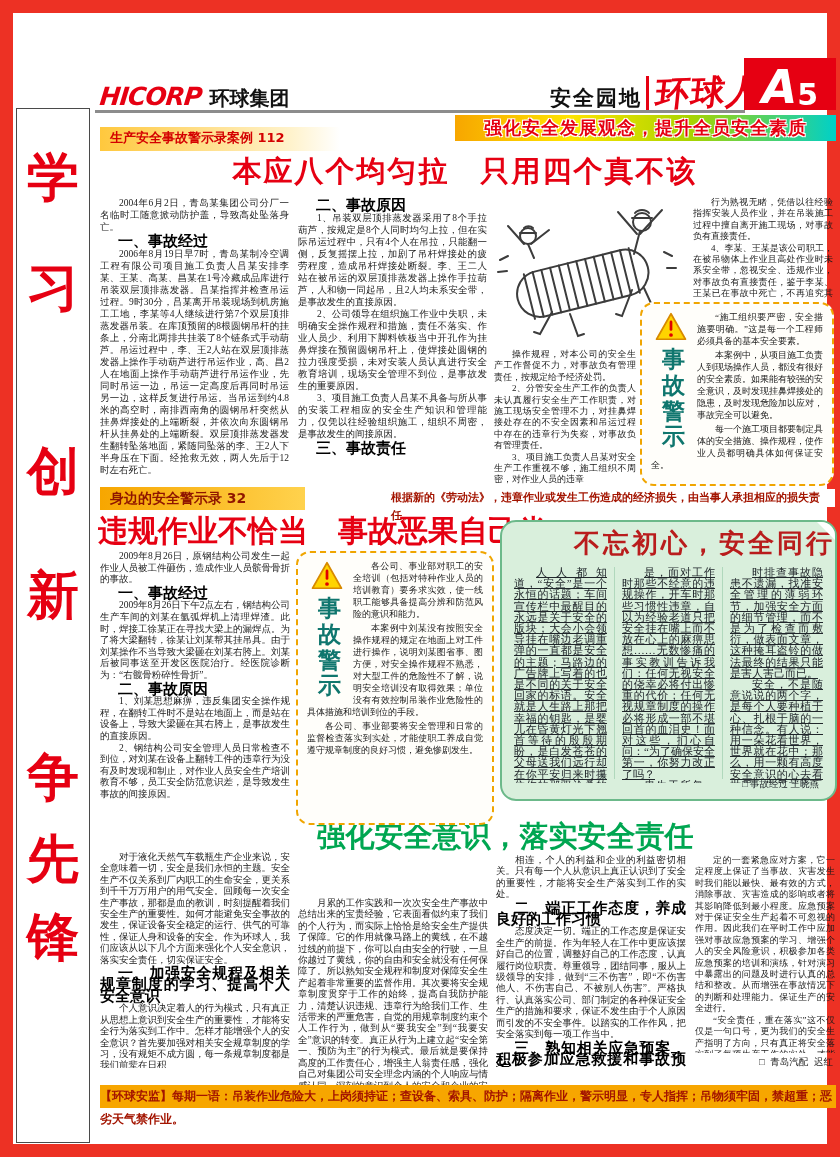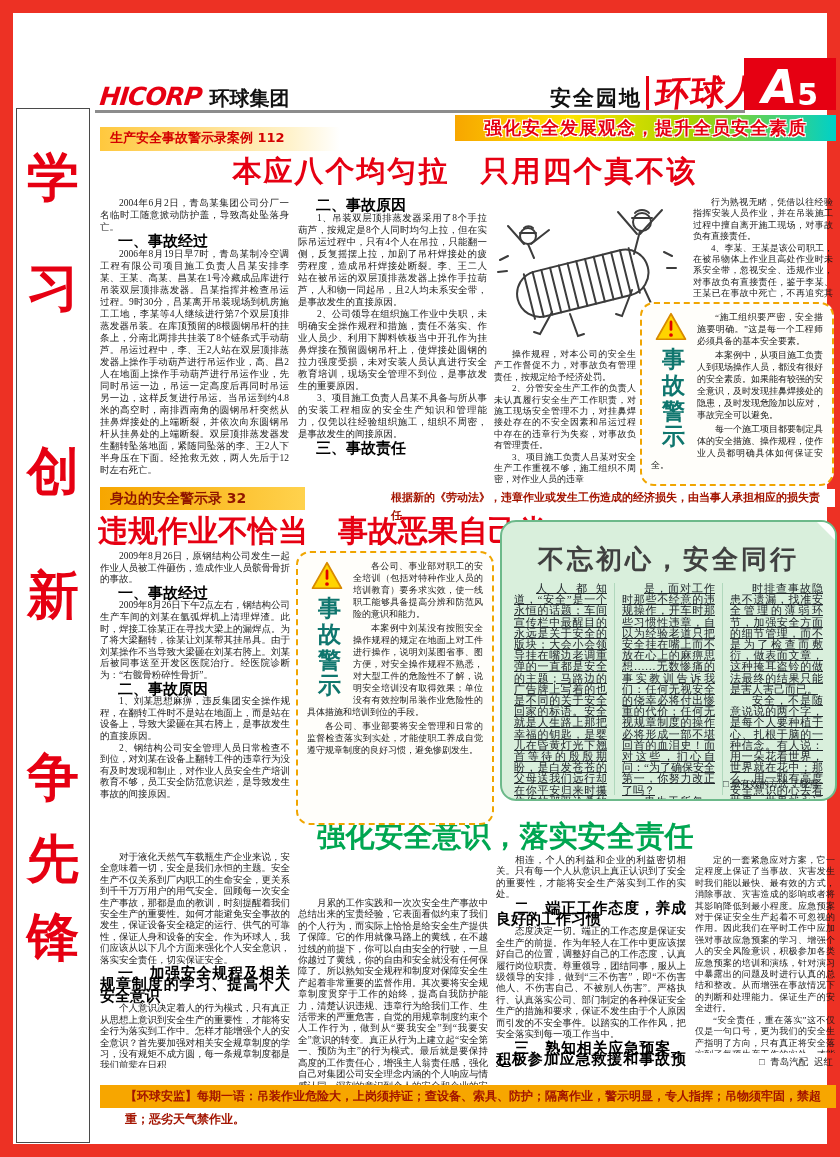--- a/index.html
+++ b/index.html
@@ -44,21 +44,21 @@
              color:#d40000; padding-left:10px; }
   .kicker2 { position:absolute; left:100px; top:487px; width:205px; height:23px;
              background:linear-gradient(90deg,#f7a600 0%,#ffd24d 100%);
              font-family:"DejaVu Sans", sans-serif; font-weight:bold; font-size:14px; line-height:23px;
              color:#8f1500; padding-left:10px; }
   .notice { position:absolute; left:383px; top:489px; width:452px; height:18px; background:#ffffff;
             font-family:"DejaVu Sans", sans-serif; font-weight:bold; font-size:11px; line-height:18px;
             color:#a31400; padding-left:8px; }
   .footer { position:absolute; left:100px; top:1085px; width:736px; height:23px; background:#f7a600;
             font-family:"DejaVu Sans", sans-serif; font-weight:bold; font-size:12px; line-height:23px;
-            color:#a31400; padding-left:25px; }
+            color:#a31400; padding-left:0; }
 
   
   .title1 { position:absolute; left:95px; top:152px; width:740px; text-align:center;
             font-family:"DejaVu Sans", sans-serif; font-weight:900; font-size:29px; color:#e60012; letter-spacing:2px; }
   .title2 { position:absolute; left:98px; top:511px; width:478px; text-align:left;
             font-family:"DejaVu Sans", sans-serif; font-weight:900; font-size:30px; color:#e60012; letter-spacing:0px; }
   .title3 { position:absolute; left:295px; top:817px; width:420px; text-align:center;
             font-family:"DejaVu Sans", sans-serif; font-weight:900; font-size:29px; color:#00a651; letter-spacing:0px; }
 
   
@@ -76,22 +76,22 @@
   .warn .head { float:left; width:40px; margin:0 6px 2px 0; text-align:center; }
   .warn .vlabel { display:block; width:28px; margin:2px auto 0; word-break:break-all;
                   font-family:"DejaVu Sans", sans-serif; font-weight:900; font-size:23px; line-height:1.12; color:#0f766e;text-align:right; }
   .warn p { text-indent:2em; margin:0 0 2px; }
 
   
   .greenbox { position:absolute; left:500px; top:520px; width:337px; height:281px; background:#d9efdc;
               border:2px solid #6cb98a; border-radius:16px; overflow:hidden; }
   .greenbox::after { content:""; position:absolute; top:-2px; right:-2px; width:0; height:0;
                      border-top:22px solid #fff; border-left:22px solid transparent; }
-  .gb-title { margin-top:20px; text-align:center; font-family:"DejaVu Sans", sans-serif; font-weight:900;
-              font-size:26px; color:#404040; letter-spacing:3px; }
+  .gb-title { margin-top:4px; text-align:right; font-family:"DejaVu Sans", sans-serif; font-weight:900;
+              font-size:26px; color:#b91c1c; letter-spacing:3px; }
   .gb-cols { display:flex; padding:6px 12px 4px; height:222px; overflow:hidden; }
   .gb-col { flex:1; font-size:11px; line-height:11.2px; text-align:justify; color:#20262b;text-decoration:underline; }
   .gb-col p { text-indent:2em; margin:0; }
   .gb-col + .gb-col { border-left:1px solid #b0d8bc; margin-left:7px; padding-left:7px; }
   .gb-byline { position:absolute; right:16px; bottom:8px; font-size:9.5px; color:#20262b; }
 
   .byline2 { position:absolute; left:695px; top:1056px; width:138px; text-align:right;
              font-size:9.5px; color:#1a1a1a; font-family:Liberation Mono, monospace; }
 
   .illu { width:190px; height:145px; }
@@ -228,21 +228,21 @@
       <div class="gb-col">
           <p>是，面对工作时那些不经意的违规操作，开车时那些习惯性违章，自以为经验老道只把安全挂在嘴上而不放在心上的麻痹思想……无数惨痛的事实教训告诉我们：任何无视安全的侥幸必将付出惨重的代价；任何无视规章制度的操作必将形成一部不堪回首的血泪史！面对这些，扪心自问：“为了确保安全第一，你努力改正了吗？</p>
           <p>患生于所忽，祸起于细微。任何时候都不放松安全生产这一根弦，把安全生产工作措施深入细致的落实到角角落落，时</p>
         </div>
       <div class="gb-col">
           <p>时排查事故隐患不遗漏，找准安全管理的薄弱环节，加强安全方面的细节管理，而不是为了检查而敷衍，做表面文章，这种掩耳盗铃的做法最终的结果只能是害人害己而已。</p>
           <p>安全，不是随意说说的两个字，是每个人要种植于心、扎根于脑的一种信念。有人说：用一朵花看世界，世界就在花中；那么，用一颗有高度安全意识的心去看世界，世界就永远是阳光明媚的天堂，前提是：</p>
           <p>不忘初心，安全同行！</p>
         </div>
     </div>
-    <div class="gb-byline">□ 最有效的方式 王晓燕</div>
+    <div class="gb-byline">□ 事故经过 王晓燕</div>
   </div>
 
   <div class="title3">强化安全意识，落实安全责任</div>
   <div class="col" style="left:100px; top:852px; width:190px; height:216px; line-height:11.4px;">
       <p>对于液化天然气车载瓶生产企业来说，安全意味着一切，安全是我们永恒的主题。安全生产不仅关系到厂内职工的生命安全，更关系到千千万万用户的用气安全。回顾每一次安全生产事故，那都是血的教训，时刻提醒着我们安全生产的重要性。如何才能避免安全事故的发生，保证设备安全稳定的运行、供气的可靠性，保证人身和设备的安全。作为环球人，我们应该从以下几个方面来强化个人安全意识，落实安全责任，切实保证安全。</p>
       <p class="h">一、加强安全规程及相关规章制度的学习、提高个人安全意识</p>
       <p>个人意识决定着人的行为模式，只有真正从思想上意识到安全生产的重要性，才能将安全行为落实到工作中。怎样才能增强个人的安全意识？首先要加强对相关安全规章制度的学习，没有规矩不成方圆，每一条规章制度都是我们前辈在日积</p>
     </div>
   <div class="col" style="left:298px; top:898px; width:190px; height:212px; line-height:11.4px;">
       <p>月累的工作实践和一次次安全生产事故中总结出来的宝贵经验，它表面看似约束了我们的个人行为，而实际上恰恰是给安全生产提供了保障。它的作用就像马路上的黄线，在不越过线的前提下，你可以自由安全的行驶，一旦你越过了黄线，你的自由和安全就没有任何保障了。所以熟知安全规程和制度对保障安全生产起着非常重要的监督作用。其次要将安全规章制度贯穿于工作的始终，提高自我防护能力，清楚认识违规、违章行为给我们工作、生活带来的严重危害，自觉的用规章制度约束个人工作行为，做到从“要我安全”到“我要安全”意识的转变。真正从行为上建立起“安全第一、预防为主”的行为模式。最后就是要保持高度的工作责任心，增强主人翁责任感，强化自己对集团公司安全理念内涵的个人响应与情感认同。深刻的意识到个人的安全和企业的安全紧密</p>

